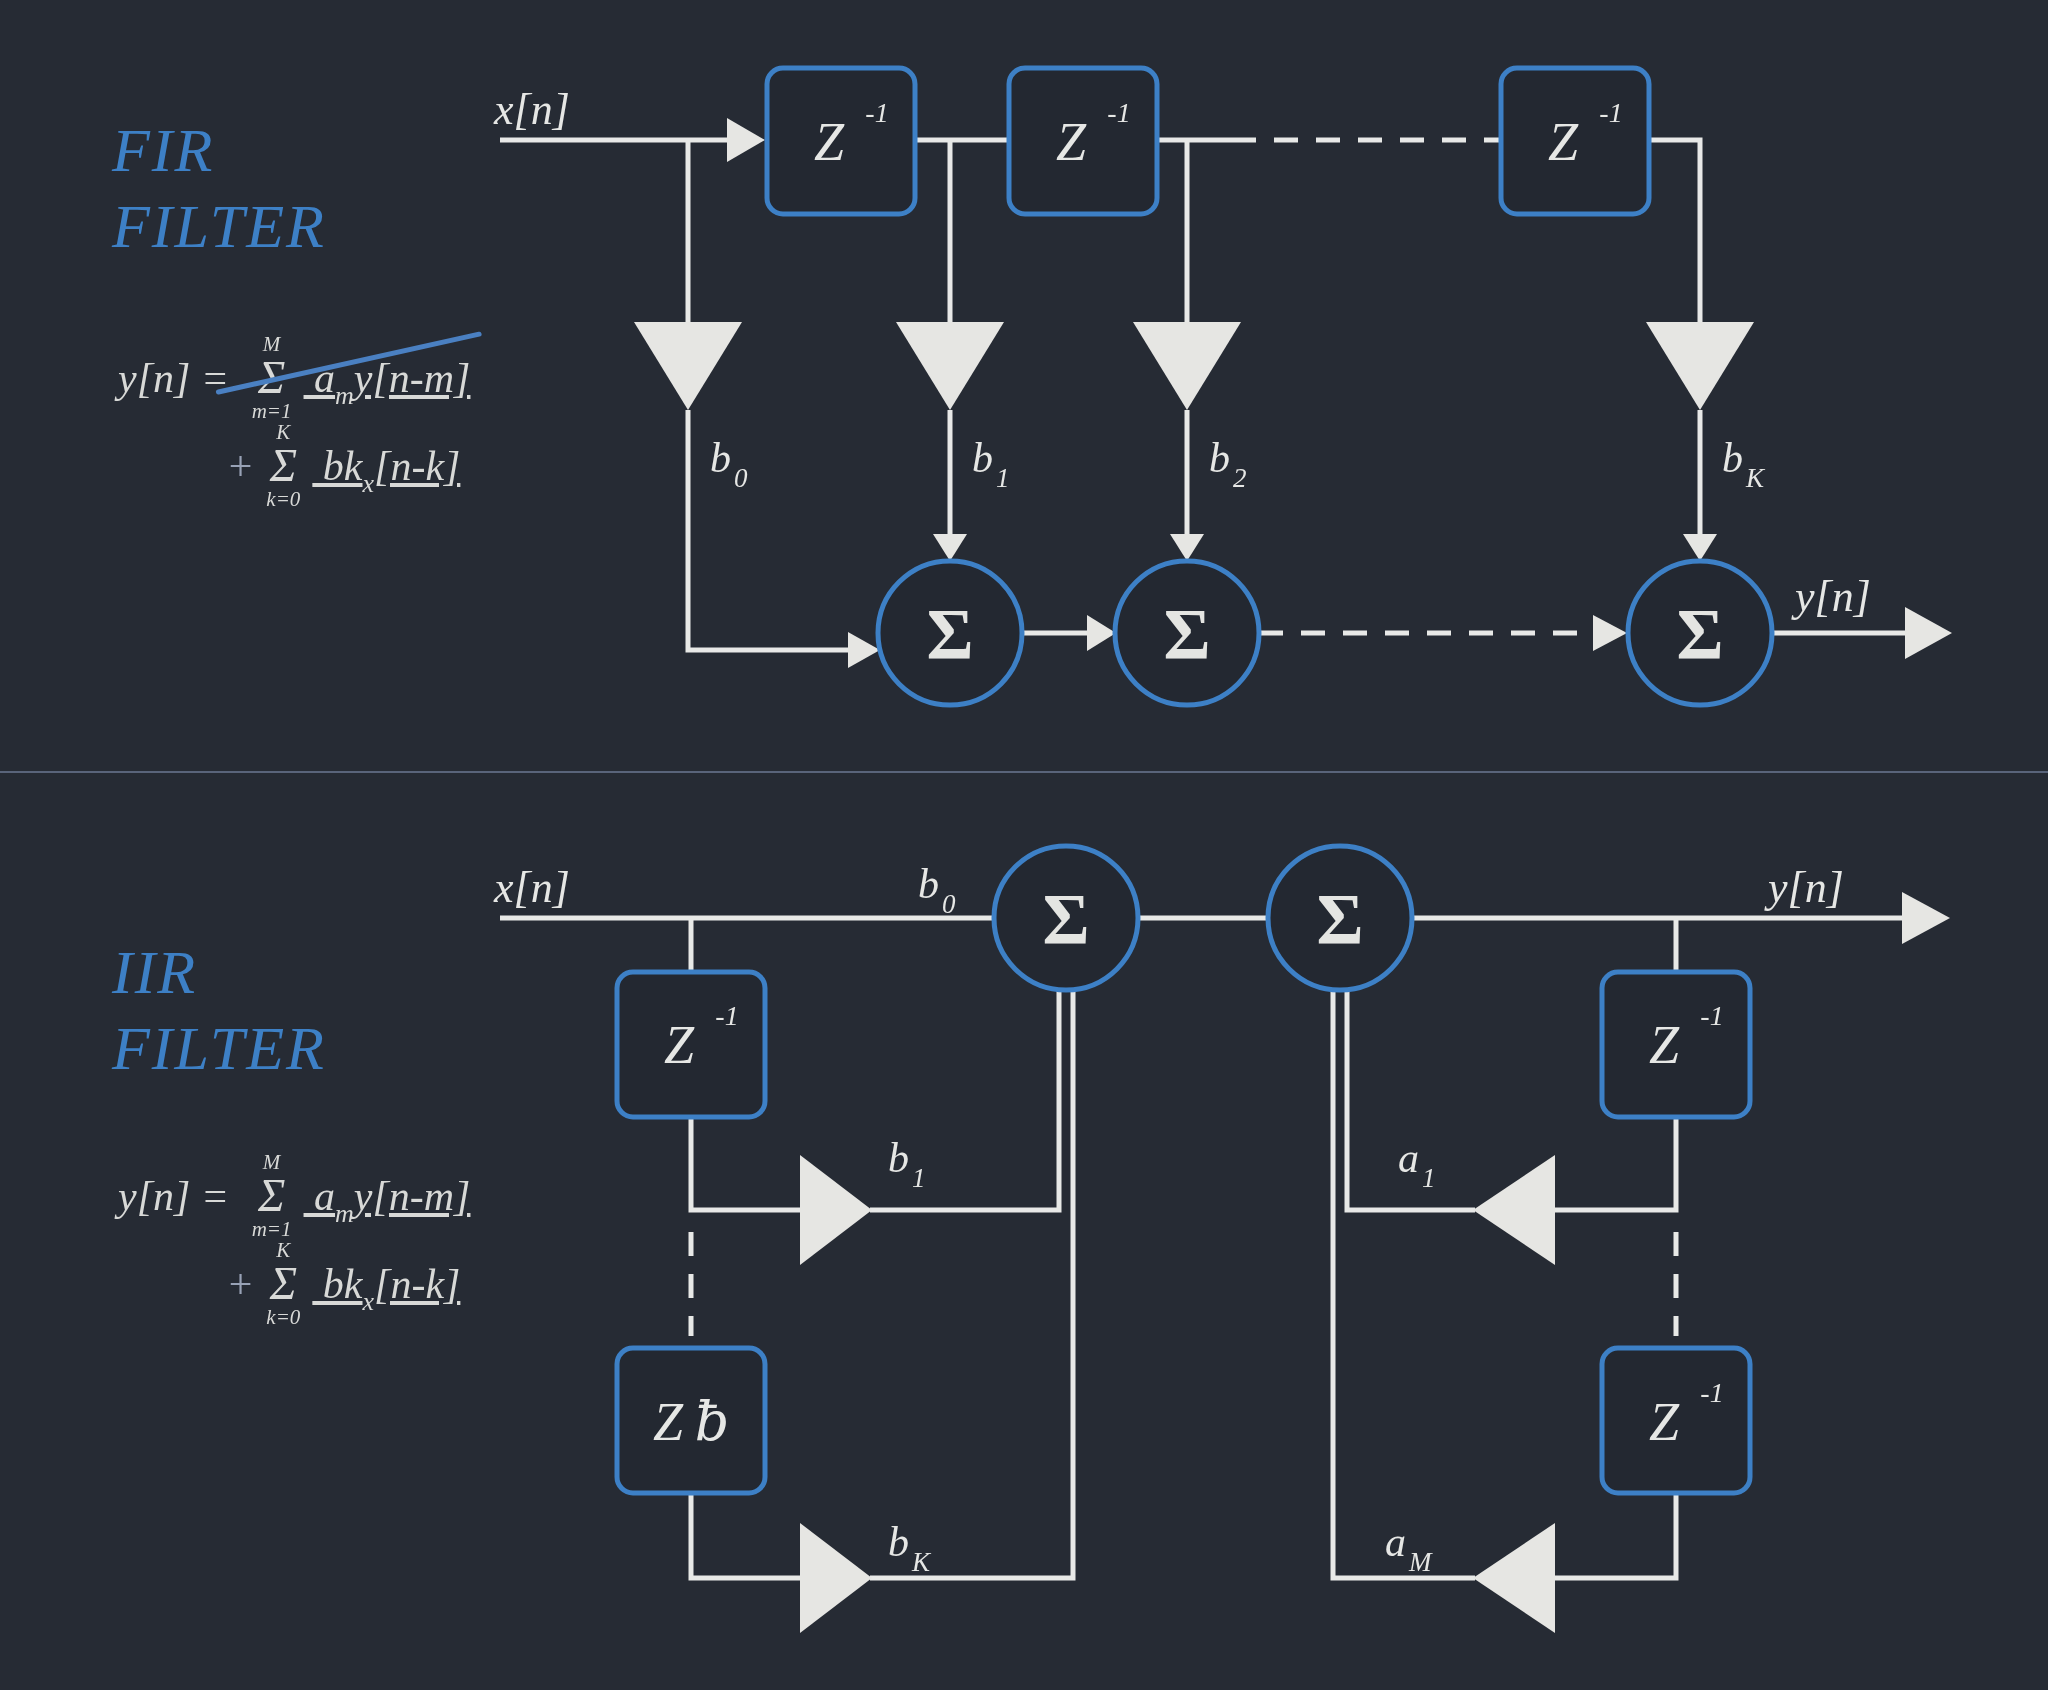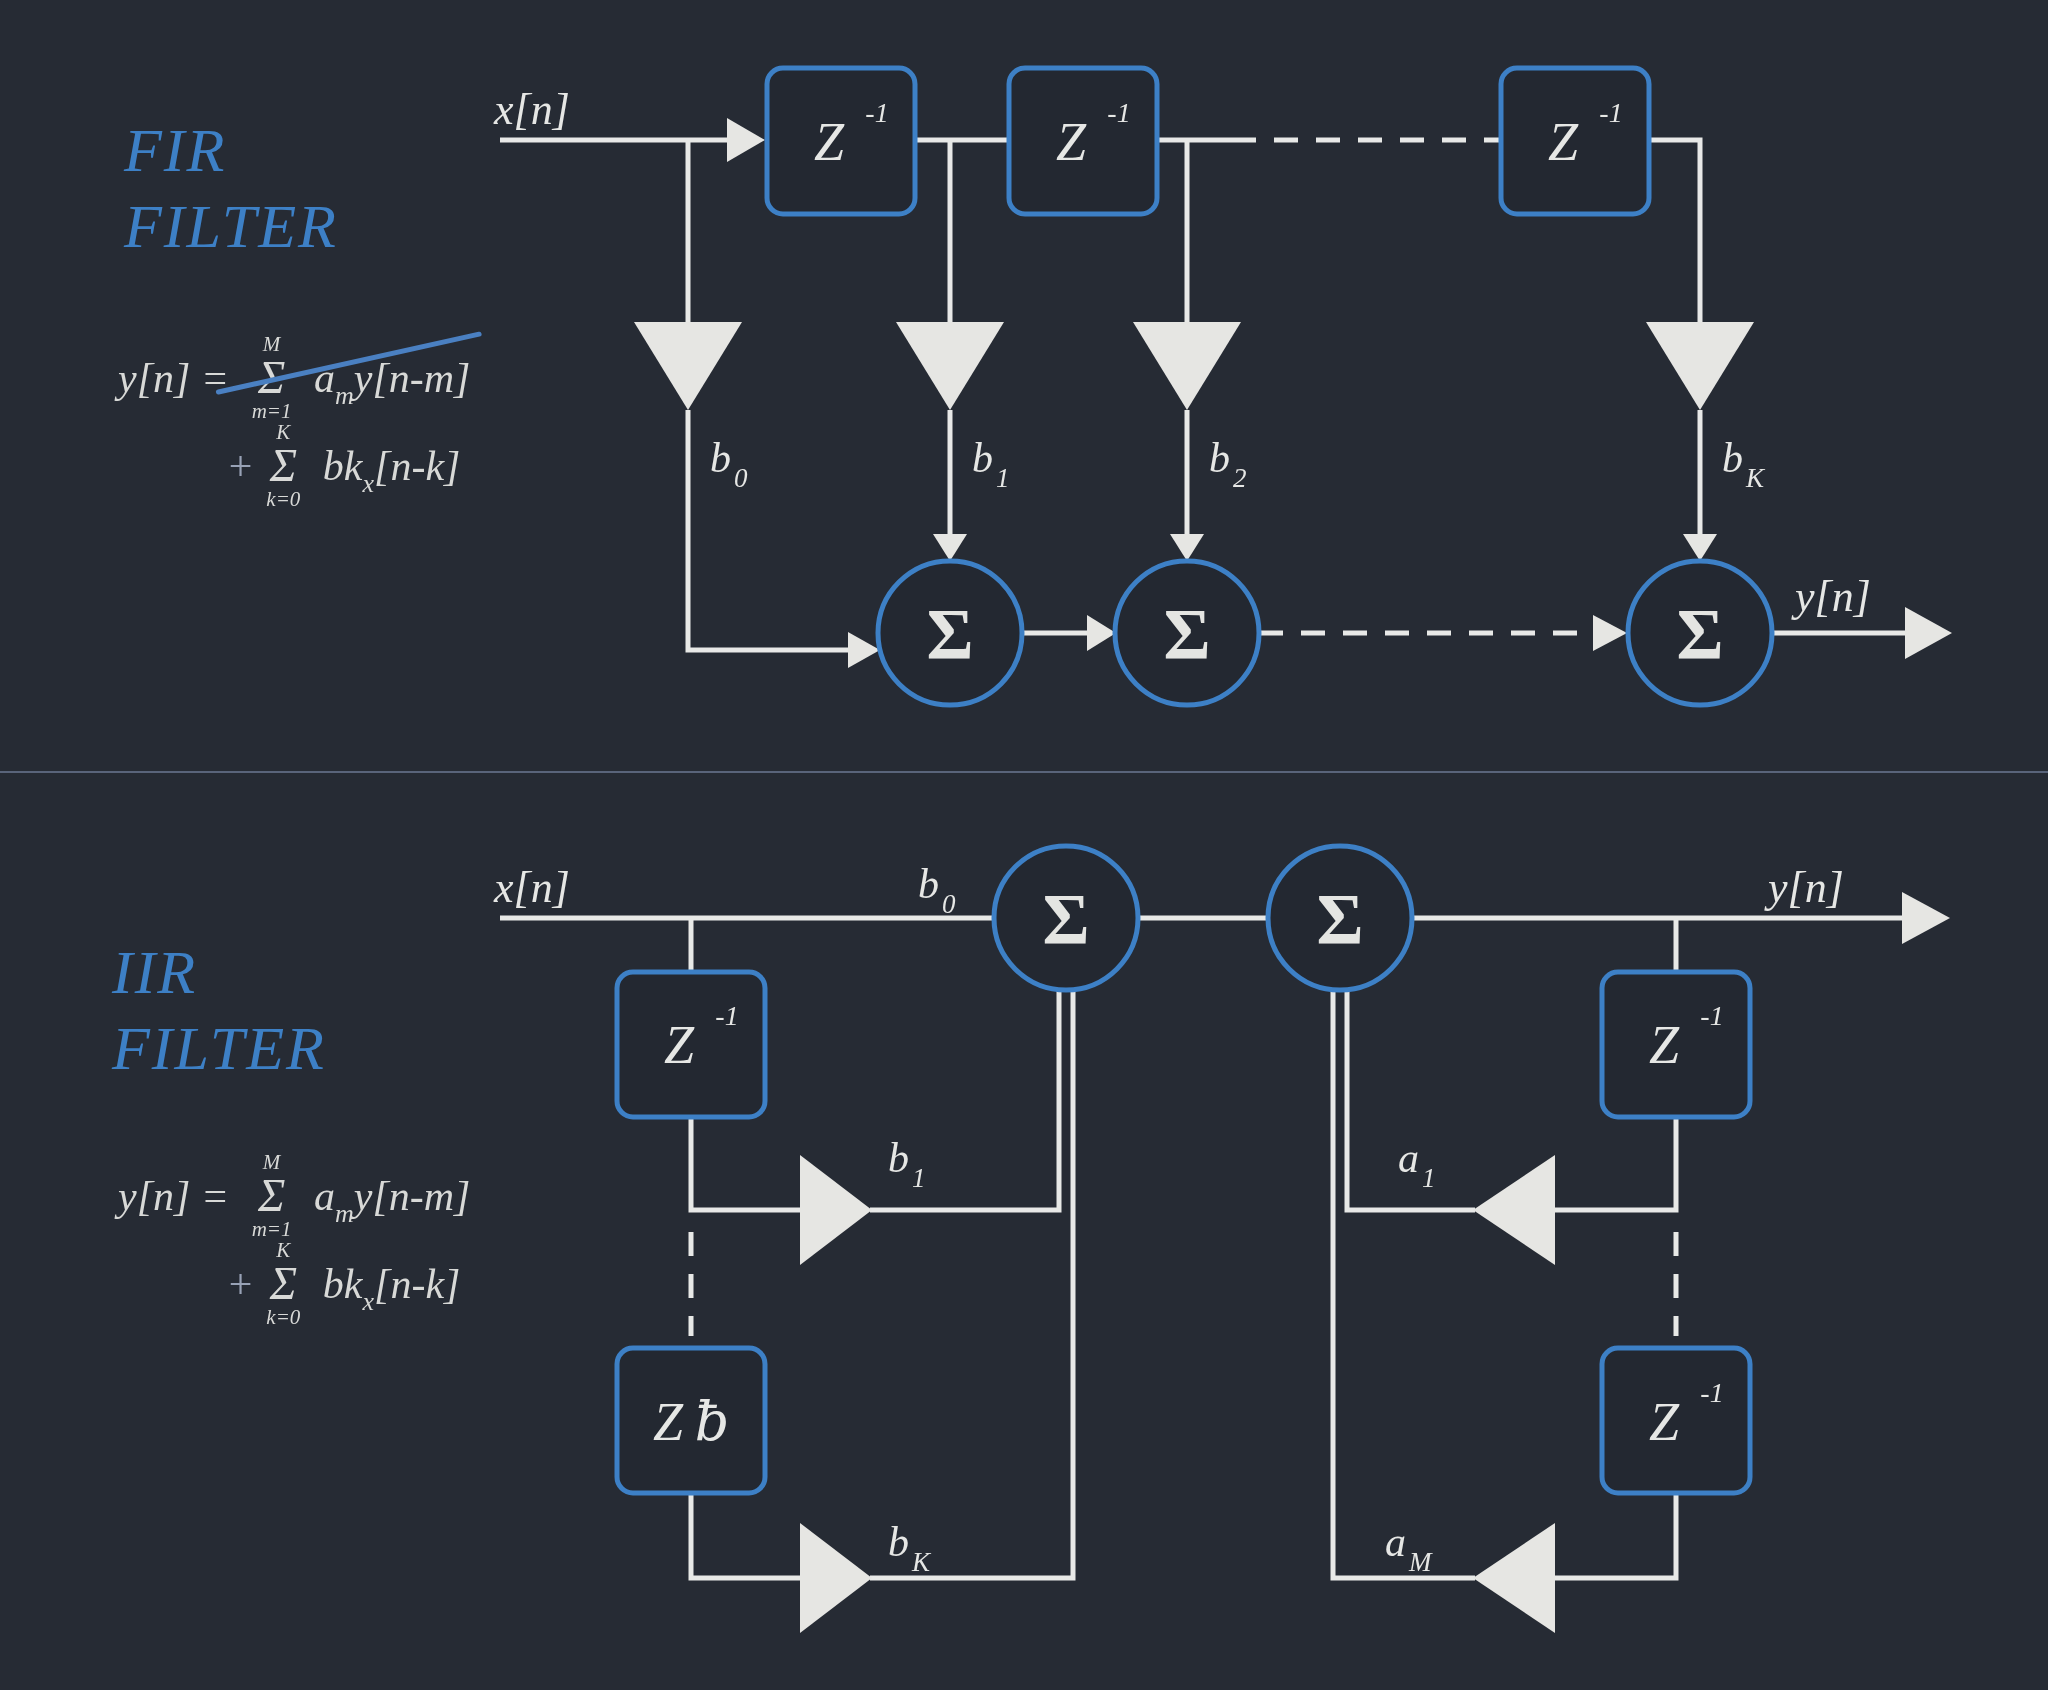--- a/index.html
+++ b/index.html
@@ -2,30 +2,30 @@
 <html><head>
 <meta charset="utf-8">
 <style>
   html,body{margin:0;padding:0;background:#262b34;}
   .stage{position:relative;width:2048px;height:1690px;background:#262b34;overflow:hidden;
          font-family:"Liberation Serif","DejaVu Serif",serif;}
   svg{position:absolute;left:0;top:0;}
 
   .title{position:absolute;color:#3d80c6;font-style:italic;font-size:62px;line-height:76px;
          letter-spacing:2px;white-space:pre;}
-  .fir-title{left:112px;top:112px;margin-left:12px;}
+  .fir-title{left:112px;top:112px;}
   .iir-title{left:112px;top:934px;}
 
   .formula{position:absolute;color:#d8d9d7;font-style:italic;font-size:42px;}
   .fir-formula{left:118px;top:330px;}
   .iir-formula{left:118px;top:1148px;}
   .frow{display:flex;align-items:center;gap:10px;height:96px;}
   .frow2{margin-left:108px;margin-top:-8px;}
   .ftxt{white-space:pre;}
-  .fterm{white-space:pre;}
+  .fterm{white-space:pre;text-decoration:underline;}
   .fsub{font-size:26px;position:relative;top:12px;}
   .fplus{color:#98a2b6;}
   .sigma{display:inline-flex;flex-direction:column;align-items:center;line-height:1;margin:0 2px;}
   .sg-top,.sg-bot{font-size:21px;line-height:1;}
   .sg-sym{font-size:46px;line-height:1;}
   .strike{position:absolute;left:98px;top:60px;width:272px;height:5px;background:#4a80c2;
           border-radius:3px;transform:rotate(-12.5deg);transform-origin:left center;}
 
   .wire{stroke:#e8e9e7;stroke-width:5;fill:none;}
   .wire-dashed{stroke:#e8e9e7;stroke-width:5;fill:none;stroke-dasharray:24 18;}

